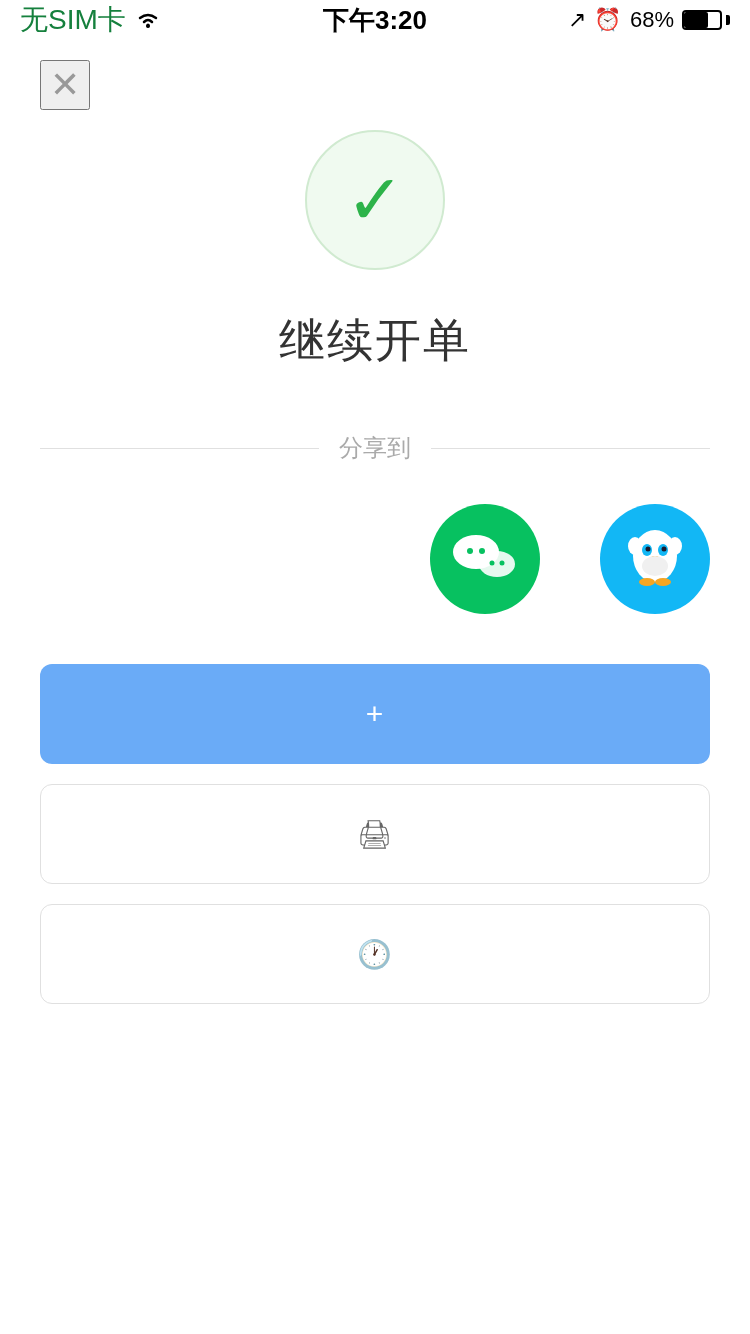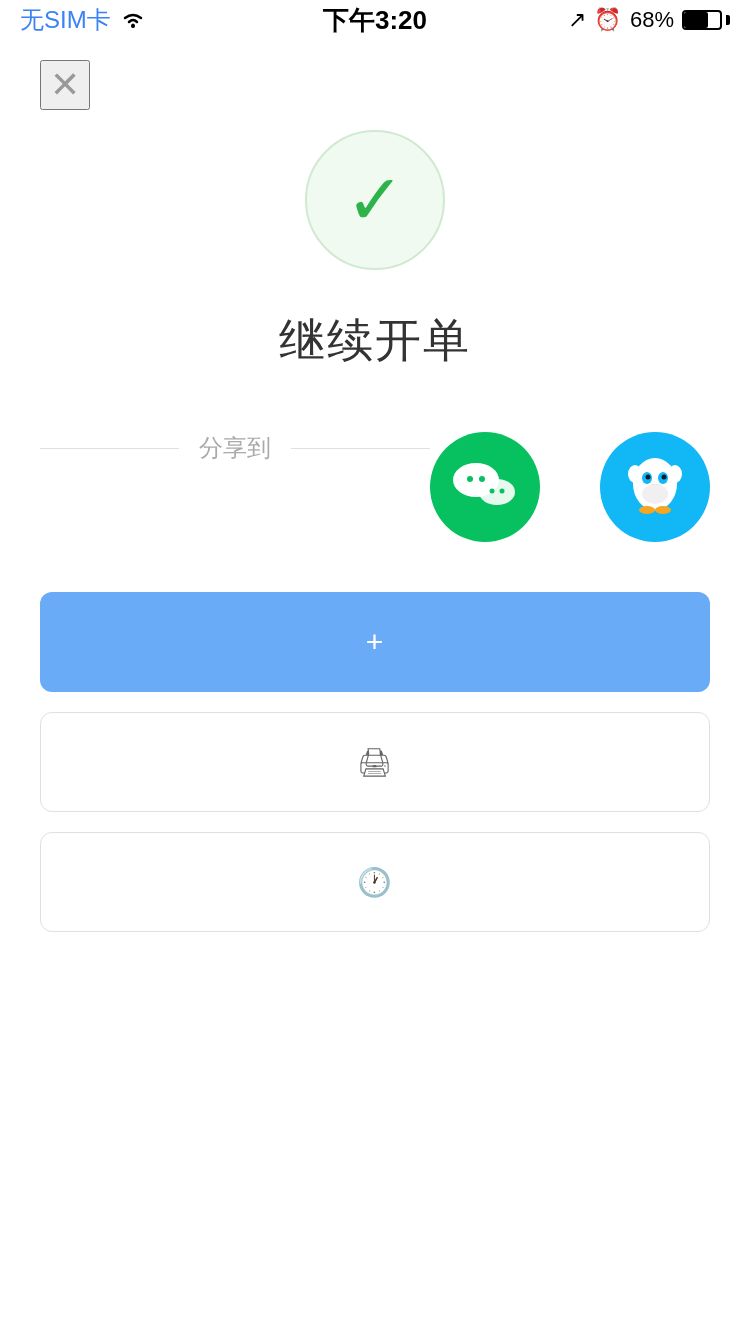--- a/index.html
+++ b/index.html
@@ -22,23 +22,23 @@
       display: flex;
       align-items: center;
       justify-content: space-between;
       padding: 0 20px;
       flex-shrink: 0;
     }
     .status-left {
       display: flex;
       align-items: center;
       gap: 8px;
-      font-size: 24px;
+      font-size: 28px;
       font-weight: 500;
-      color: #3b82f6;
+      color: #15803d;
     }
     .status-center {
       font-size: 26px;
       font-weight: 600;
       color: #000;
       position: absolute;
       left: 50%;
       transform: translateX(-50%);
       text-align: center;
     }
@@ -135,22 +135,22 @@
       font-weight: 500;
       color: #333;
       margin-bottom: 60px;
       letter-spacing: 2px;
     }
 
     
     .share-section {
       width: 100%;
       display: flex;
-      flex-direction: row;
-      align-items: flex-start;
+      flex-direction: column;
+      align-items: flex-end;
       margin-bottom: 50px;
     }
     .share-divider-row {
       width: 100%;
       display: flex;
       align-items: center;
       gap: 20px;
       margin-bottom: 40px;
     }
     .divider-line {

